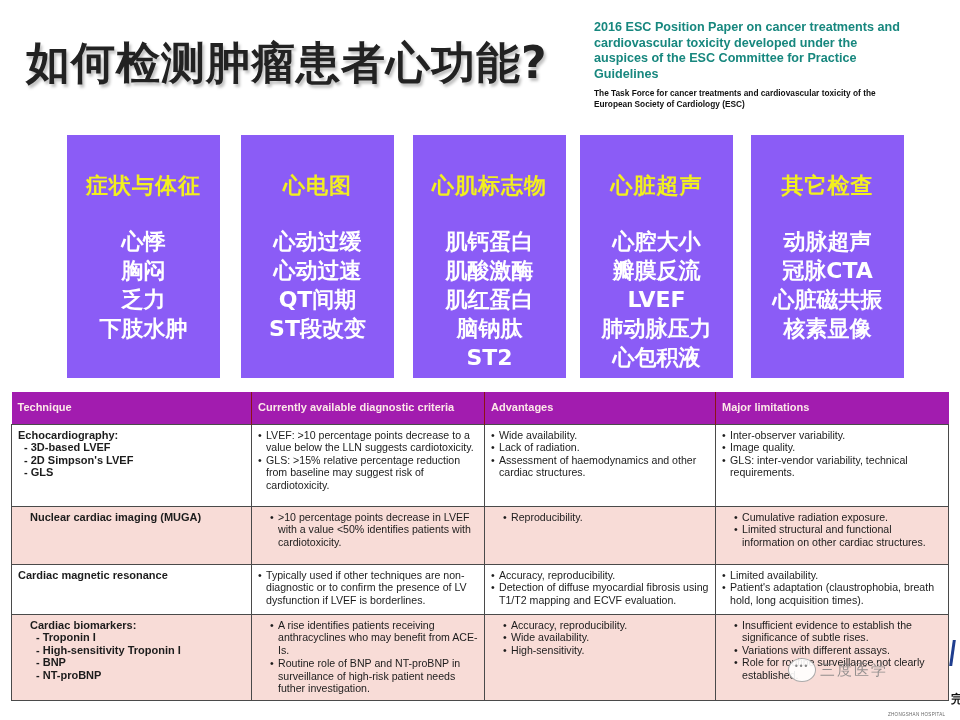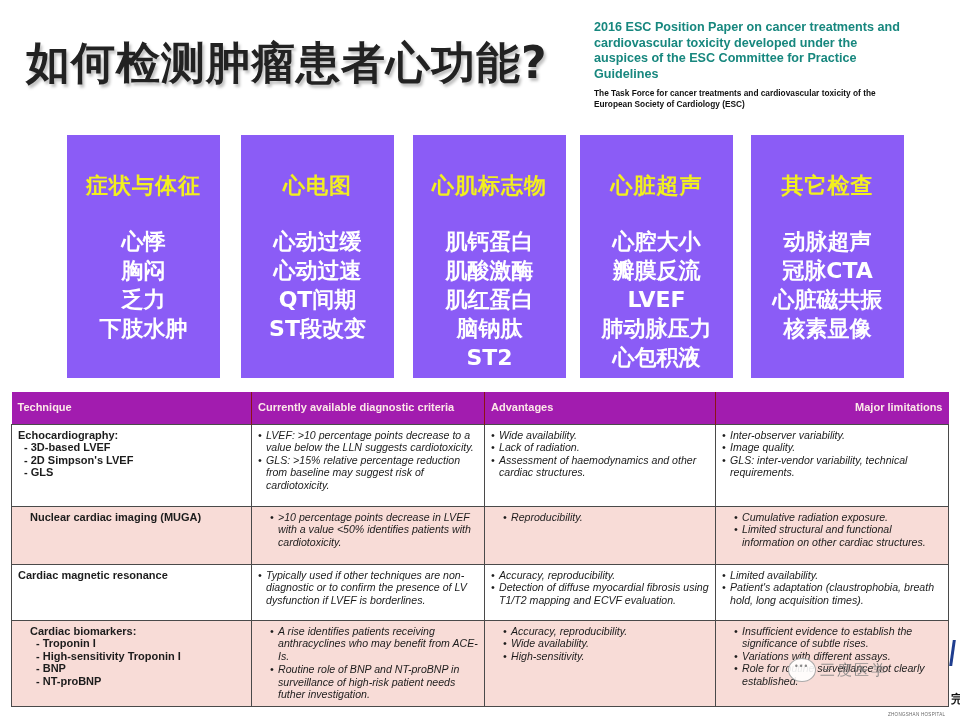--- a/index.html
+++ b/index.html
@@ -42,30 +42,30 @@
     font-family: "DejaVu Sans", sans-serif; white-space: nowrap;
   }
 
   .table-wrap { position: absolute; left: 11px; top: 392px; width: 937px; }
   table { border-collapse: collapse; width: 100%; table-layout: fixed; }
   th {
     background: #a21caf; color: #fce8e8; font-weight: bold; font-size: 11px; text-align: left;
     padding: 3px 6px; height: 32px; line-height: 13px; vertical-align: middle;
     border-right: 1px solid #8d1215;
   }
-  th:last-child { border-right: none; text-align: right; }
+  th:last-child { border-right: none; }
   td {
     border: 1px solid #4a4a4a; font-size: 10.6px; line-height: 12.6px; vertical-align: top;
     padding: 4px 6px; color: #1c1c1c;
   }
   tr.shaded td { background: #f8dcd7; padding-left: 18px; }
   tr.plain td { background: #ffffff; }
   .tech-main { font-weight: bold; font-size: 11px; }
   .tech-sub { font-weight: bold; font-size: 11px; padding-left: 6px; }
-  .bullet { position: relative; padding-left: 8px; font-style: italic; }
+  .bullet { position: relative; padding-left: 8px; }
   .bullet::before { content: "•"; position: absolute; left: 0; top: 0; }
   .gap { margin-top: 1px; }
 
   .col-tech { width: 240px; }
   .col-crit { width: 233px; }
   .col-adv { width: 231px; }
   .col-lim { width: 233px; }
 
   .watermark {
     position: absolute; left: 788px; top: 658px; display: flex; align-items: center;
@@ -189,21 +189,21 @@
           <div class="bullet">&gt;10 percentage points decrease in LVEF with a value &lt;50% identifies patients with cardiotoxicity.</div>
         </td>
         <td>
           <div class="bullet">Reproducibility.</div>
         </td>
         <td>
           <div class="bullet">Cumulative radiation exposure.</div>
           <div class="bullet">Limited structural and functional information on other cardiac structures.</div>
         </td>
       </tr>
-      <tr class="plain" style="height:56px">
+      <tr class="plain" style="height:50px">
         <td>
           <div class="tech-main">Cardiac magnetic resonance</div>
         </td>
         <td>
           <div class="bullet">Typically used if other techniques are non-diagnostic or to confirm the presence of LV dysfunction if LVEF is borderlines.</div>
         </td>
         <td>
           <div class="bullet">Accuracy, reproducibility.</div>
           <div class="bullet">Detection of diffuse myocardial fibrosis using T1/T2 mapping and ECVF evaluation.</div>
         </td>

